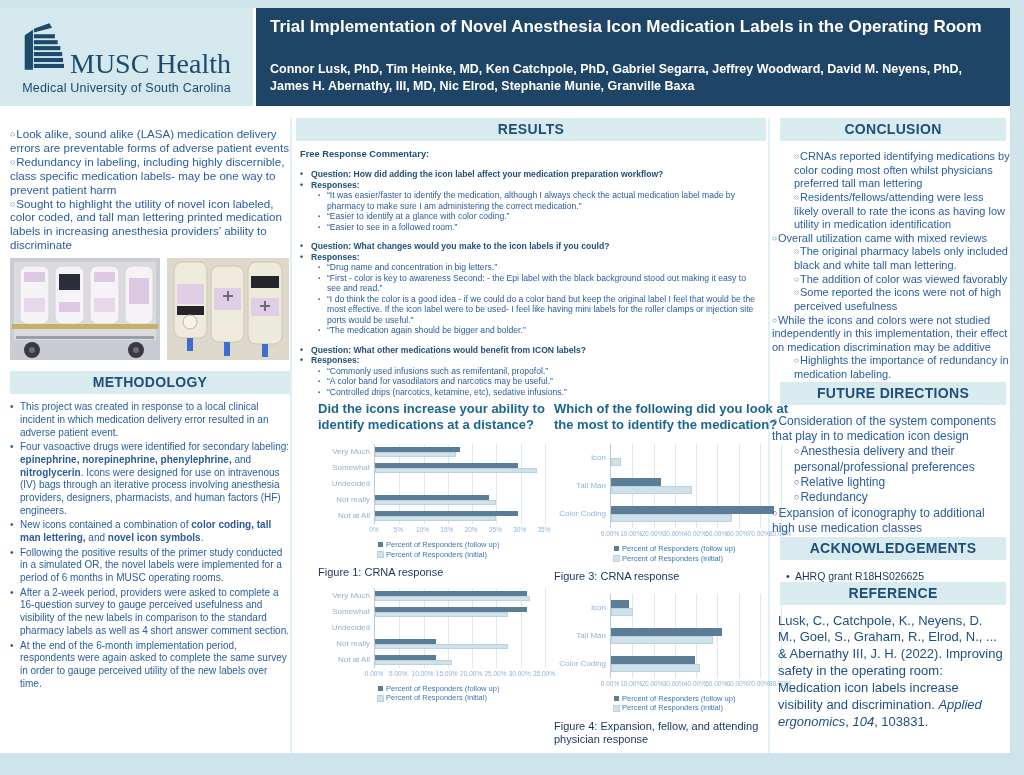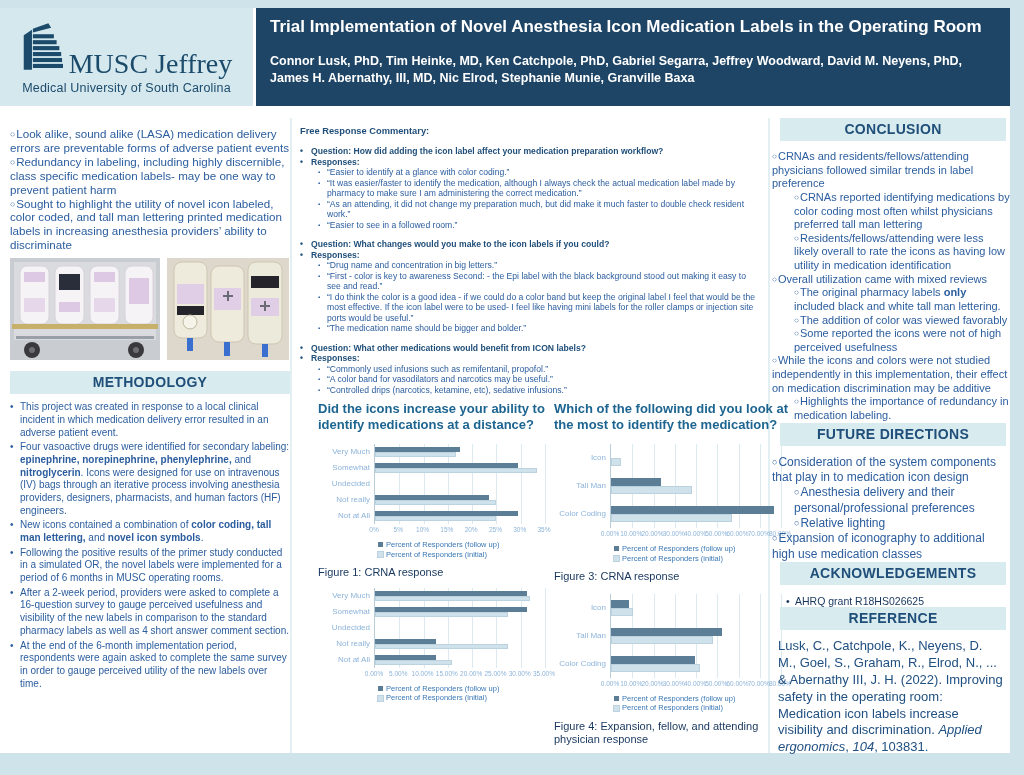--- a/index.html
+++ b/index.html
@@ -9,21 +9,21 @@
   .vline{position:absolute;width:2px;background:#e2eff3;top:118px;height:635px;}
   
   .logo-box{position:absolute;left:0;top:8px;width:253px;height:98px;background:#d4e8ee;
             display:flex;align-items:center;justify-content:center;flex-direction:column;}
   .logo-row{display:flex;align-items:flex-end;gap:6px;}
   .logo-name{font-family:"Liberation Serif",serif;font-size:28px;color:#1b4a6b;line-height:1;}
   .logo-tag{font-size:12.5px;color:#1b4a6b;margin-top:3px;letter-spacing:.2px;}
   .title-box{position:absolute;left:256px;top:8px;width:754px;height:98px;background:#1e4566;color:#fff;
              padding:8px 14px;box-sizing:border-box;}
   .poster-title{font-size:17px;font-weight:bold;line-height:1.25;}
-  .poster-authors{font-size:12.5px;font-weight:bold;line-height:1.3;margin-top:16px;}
+  .poster-authors{font-size:12.5px;font-weight:bold;line-height:1.3;margin-top:24px;}
   
   .col{position:absolute;top:118px;}
   .col-left{left:10px;width:280px;}
   .col-mid{left:296px;width:470px;height:635px;}
   .col-right{left:772px;width:238px;}
   .sec-head{background:#d8ebee;color:#1f4e79;font-weight:bold;text-align:center;
             font-size:14px;padding:3px 0 4px 0;letter-spacing:.3px;}
   .col-right .sec-head{margin-left:8px;margin-right:4px;}
   
   .ci{position:relative;}
@@ -88,21 +88,21 @@
             <polygon points="13,9 30,3 33,8 13,13"></polygon>
             <rect x="13" y="15" width="23" height="4.5"></rect>
             <rect x="13" y="21.5" width="26" height="4.5"></rect>
             <rect x="13" y="28" width="29" height="4.5"></rect>
             <rect x="13" y="34.5" width="31" height="4.5"></rect>
             <rect x="13" y="41" width="32" height="4.5"></rect>
             <rect x="13" y="47.5" width="33" height="4.5"></rect>
           </g>
         </svg>
       </span>
-      <span class="logo-name">MUSC Jeffrey</span>
+      <span class="logo-name">MUSC Health</span>
     </div>
     <div class="logo-tag">Medical University of South Carolina</div>
   </div>
   <div class="title-box">
     <div class="poster-title">Trial Implementation of Novel Anesthesia Icon Medication Labels in the Operating Room</div>
     <div class="poster-authors">Connor Lusk, PhD, Tim Heinke, MD, Ken Catchpole, PhD, Gabriel Segarra, Jeffrey Woodward, David M. Neyens, PhD, James H. Abernathy, III, MD, Nic Elrod, Stephanie Munie, Granville Baxa</div>
   </div>
 
   <div class="col col-left">
     <div id="intro-list">
@@ -181,43 +181,40 @@
           <span class="bl-c"><span>After a 2-week period, providers were asked to complete a 16-question survey to gauge perceived usefulness and visibility of the new labels in comparison to the standard pharmacy labels as well as 4 short answer comment section.</span></span>
         </div>
         <div class="bl-item">
           <span class="bl-m">•</span>
           <span class="bl-c"><span>At the end of the 6-month implementation period, respondents were again asked to complete the same survey in order to gauge perceived utility of the new labels over time.</span></span>
         </div>
       </div>
   </div>
 
   <div class="col col-mid">
+    <div class="sec-head">RESULTS</div>
     <div id="commentary">
       <div class="fr-head">Free Response Commentary:</div>
       <div id="qa-blocks">
           <div class="q-block">
             <div class="q-row">
               <span class="bl-m">•</span>
               <span class="bl-c">Question:  How did adding the icon label affect your medication preparation workflow?</span>
             </div>
             <div class="r-row">
               <span class="bl-m">•</span>
               <span class="bl-c">Responses:</span>
             </div>
             <div class="resp-row">
               <span class="bl-m" style="font-size: 6px; padding-top: 2px;">▪</span>
+              <span class="bl-c">“It was easier/faster to identify the medication, although I always check the actual medication label made by pharmacy to make sure I am administering the correct medication.”</span>
+            </div>
+            <div class="resp-row">
+              <span class="bl-m" style="font-size: 6px; padding-top: 2px;">▪</span>
               <span class="bl-c">“Easier to identify at a glance with color coding.”</span>
-            </div>
-            <div class="resp-row">
-              <span class="bl-m" style="font-size: 6px; padding-top: 2px;">▪</span>
-              <span class="bl-c">“It was easier/faster to identify the medication, although I always check the actual medication label made by pharmacy to make sure I am administering the correct medication.”</span>
-            </div>
-            <div class="resp-row">
-              <span class="bl-m" style="font-size: 6px; padding-top: 2px;">▪</span>
-              <span class="bl-c">“As an attending, it did not change my preparation much, but did make it much faster to double check resident work.”</span>
             </div>
             <div class="resp-row">
               <span class="bl-m" style="font-size: 6px; padding-top: 2px;">▪</span>
               <span class="bl-c">“Easier to see in a followed room.”</span>
             </div>
           </div>
           <div class="q-block">
             <div class="q-row">
               <span class="bl-m">•</span>
               <span class="bl-c">Question:  What changes would you make to the icon labels if you could?</span>
@@ -233,21 +230,21 @@
             <div class="resp-row">
               <span class="bl-m" style="font-size: 6px; padding-top: 2px;">▪</span>
               <span class="bl-c">“First - color is key to awareness  Second: - the Epi label with the black background stood out making it easy to see and read.”</span>
             </div>
             <div class="resp-row">
               <span class="bl-m" style="font-size: 6px; padding-top: 2px;">▪</span>
               <span class="bl-c">“I do think the color is a good idea - if we could do a color band but keep the original label I feel that would be the most effective. If the icon label were to be used- I feel like having mini labels for the roller clamps or injection site ports would be useful.”</span>
             </div>
             <div class="resp-row">
               <span class="bl-m" style="font-size: 6px; padding-top: 2px;">▪</span>
-              <span class="bl-c">“The medication name should be bigger and bolder.”</span>
+              <span class="bl-c">“The medication again should be bigger and bolder.”</span>
             </div>
           </div>
           <div class="q-block">
             <div class="q-row">
               <span class="bl-m">•</span>
               <span class="bl-c">Question:  What other medications would benefit from ICON labels?</span>
             </div>
             <div class="r-row">
               <span class="bl-m">•</span>
               <span class="bl-c">Responses:</span>
@@ -449,35 +446,35 @@
             <span>Percent of Responders (initial)</span>
           </div>
         </div>
         <div class="c-caption">Figure 4:  Expansion, fellow, and attending physician response</div>
       </div>
   </div>
 
   <div class="col col-right">
     <div class="sec-head">CONCLUSION</div>
     <div id="conc-list">
-        <div class="ci ind0"><span class="cm">○</span><span>CRNAs and residents/fellows/attending physicians followed similar trends in label preference</span></div>
         <div class="ci ind1"><span class="cm">○</span><span>CRNAs reported identifying medications by color coding most often whilst physicians preferred tall man lettering</span></div>
         <div class="ci ind1"><span class="cm">○</span><span>Residents/fellows/attending were less likely overall to rate the icons as having low utility in medication identification</span></div>
         <div class="ci ind0"><span class="cm">○</span><span>Overall utilization came with mixed reviews</span></div>
-        <div class="ci ind1"><span class="cm">○</span><span>The original pharmacy labels </span><span style="font-weight: bold;">only</span><span> included black and white tall man lettering.</span></div>
+        <div class="ci ind1"><span class="cm">○</span><span>The original pharmacy labels </span><span style="font-weight: normal;">only</span><span> included black and white tall man lettering.</span></div>
         <div class="ci ind1"><span class="cm">○</span><span>The addition of color was viewed favorably</span></div>
         <div class="ci ind1"><span class="cm">○</span><span>Some reported the icons were not of high perceived usefulness</span></div>
         <div class="ci ind0"><span class="cm">○</span><span>While the icons and colors were not studied independently in this implementation, their effect on medication discrimination may be additive</span></div>
         <div class="ci ind1"><span class="cm">○</span><span>Highlights the importance of redundancy in medication labeling.</span></div>
       </div>
     <div class="sec-head" id="fd-head">FUTURE DIRECTIONS</div>
     <div id="fd-list">
         <div class="ci ind0"><span class="cm">○</span><span>Consideration of the system components that play in to medication icon design</span></div>
         <div class="ci ind1"><span class="cm">○</span><span>Anesthesia delivery and their personal/professional preferences</span></div>
         <div class="ci ind1"><span class="cm">○</span><span>Relative lighting</span></div>
+        <div class="ci ind1"><span class="cm">○</span><span>Redundancy</span></div>
         <div class="ci ind0"><span class="cm">○</span><span>Expansion of iconography to additional high use medication classes</span></div>
       </div>
     <div class="sec-head" id="ack-head">ACKNOWLEDGEMENTS</div>
     <div id="ack-item">
       <span class="bl-m">•</span>
       <span class="bl-c">AHRQ grant R18HS026625</span>
     </div>
     <div class="sec-head" id="ref-head">REFERENCE</div>
     <div id="ref-text"><span>Lusk, C., Catchpole, K., Neyens, D. M., Goel, S., Graham, R., Elrod, N., ... &amp; Abernathy III, J. H. (2022). Improving safety in the operating room: Medication icon labels increase visibility and discrimination. </span><span style="font-style: italic;">Applied ergonomics</span><span>, </span><span style="font-style: italic;">104</span><span>, 103831.</span></div>
   </div>

